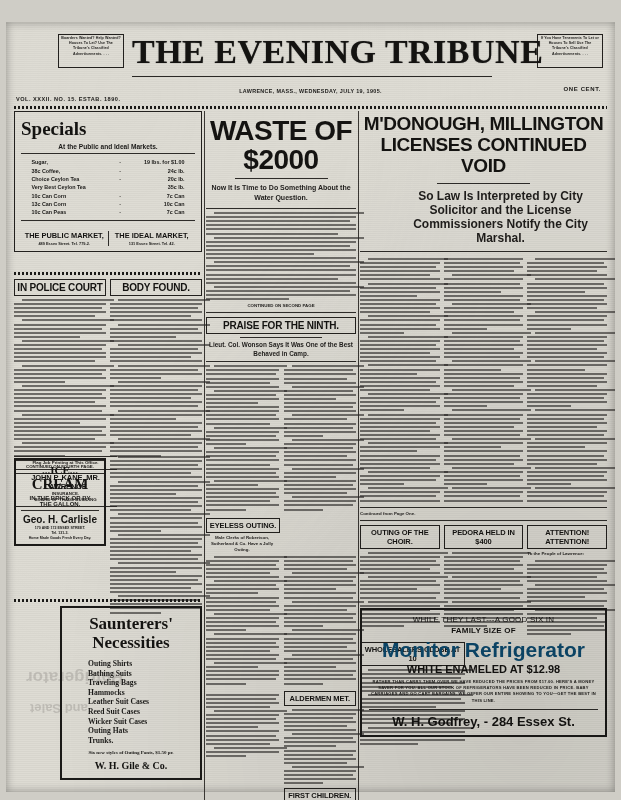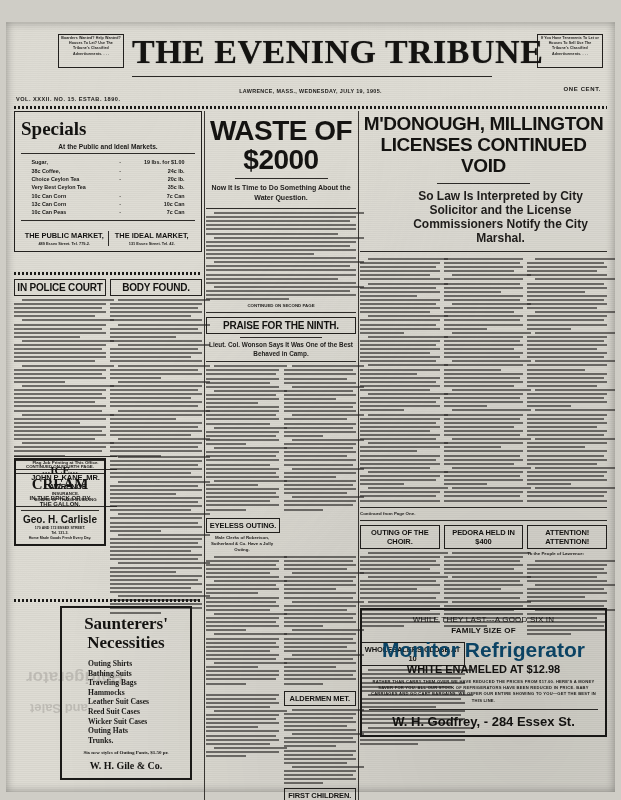--- a/index.html
+++ b/index.html
@@ -92,21 +92,21 @@
 
   
   #icead .l1{font-family:"Liberation Serif",serif;font-weight:bold;font-size:11px;text-align:center;color:#141311;}
   #icead .l2{font-family:"Liberation Serif",serif;font-weight:bold;font-size:15px;text-align:center;color:#141311;line-height:16px;}
   #icead .l3{font-family:"Liberation Sans",sans-serif;font-weight:bold;font-size:6px;text-align:center;margin-top:3px;color:#1b1a18;}
   #icead .l4{font-family:"Liberation Sans",sans-serif;font-weight:bold;font-size:6px;text-align:center;color:#1b1a18;}
   #icead .nm{font-family:"Liberation Sans",sans-serif;font-weight:bold;font-size:10px;text-align:center;color:#141311;margin-top:3px;}
   #icead .ad1{font-family:"Liberation Sans",sans-serif;font-weight:bold;font-size:3.6px;text-align:center;color:#1b1a18;margin-top:1px;}
 
   
-  #saunt{position:absolute;left:46px;top:495px;width:132px;border:2px solid #1b1a18;
+  #saunt{position:absolute;left:46px;top:495px;width:142px;border:2px solid #1b1a18;
          box-sizing:border-box;padding:6px 8px 7px;}
   #saunt .t1{font-family:"Liberation Serif",serif;font-weight:bold;font-size:17px;
              text-align:center;color:#141311;line-height:19px;}
   #saunt ul{margin:7px 0 0 18px;padding:0;list-style:none;}
   #saunt li{font-family:"Liberation Serif",serif;font-weight:bold;font-size:7.6px;
             color:#1b1a18;line-height:9.6px;}
   #saunt .note{font-family:"Liberation Serif",serif;font-weight:bold;font-size:5px;
                text-align:center;margin-top:5px;color:#1b1a18;}
   #saunt .firm{font-family:"Liberation Serif",serif;font-weight:bold;font-size:10px;
                text-align:center;margin-top:5px;color:#141311;}

